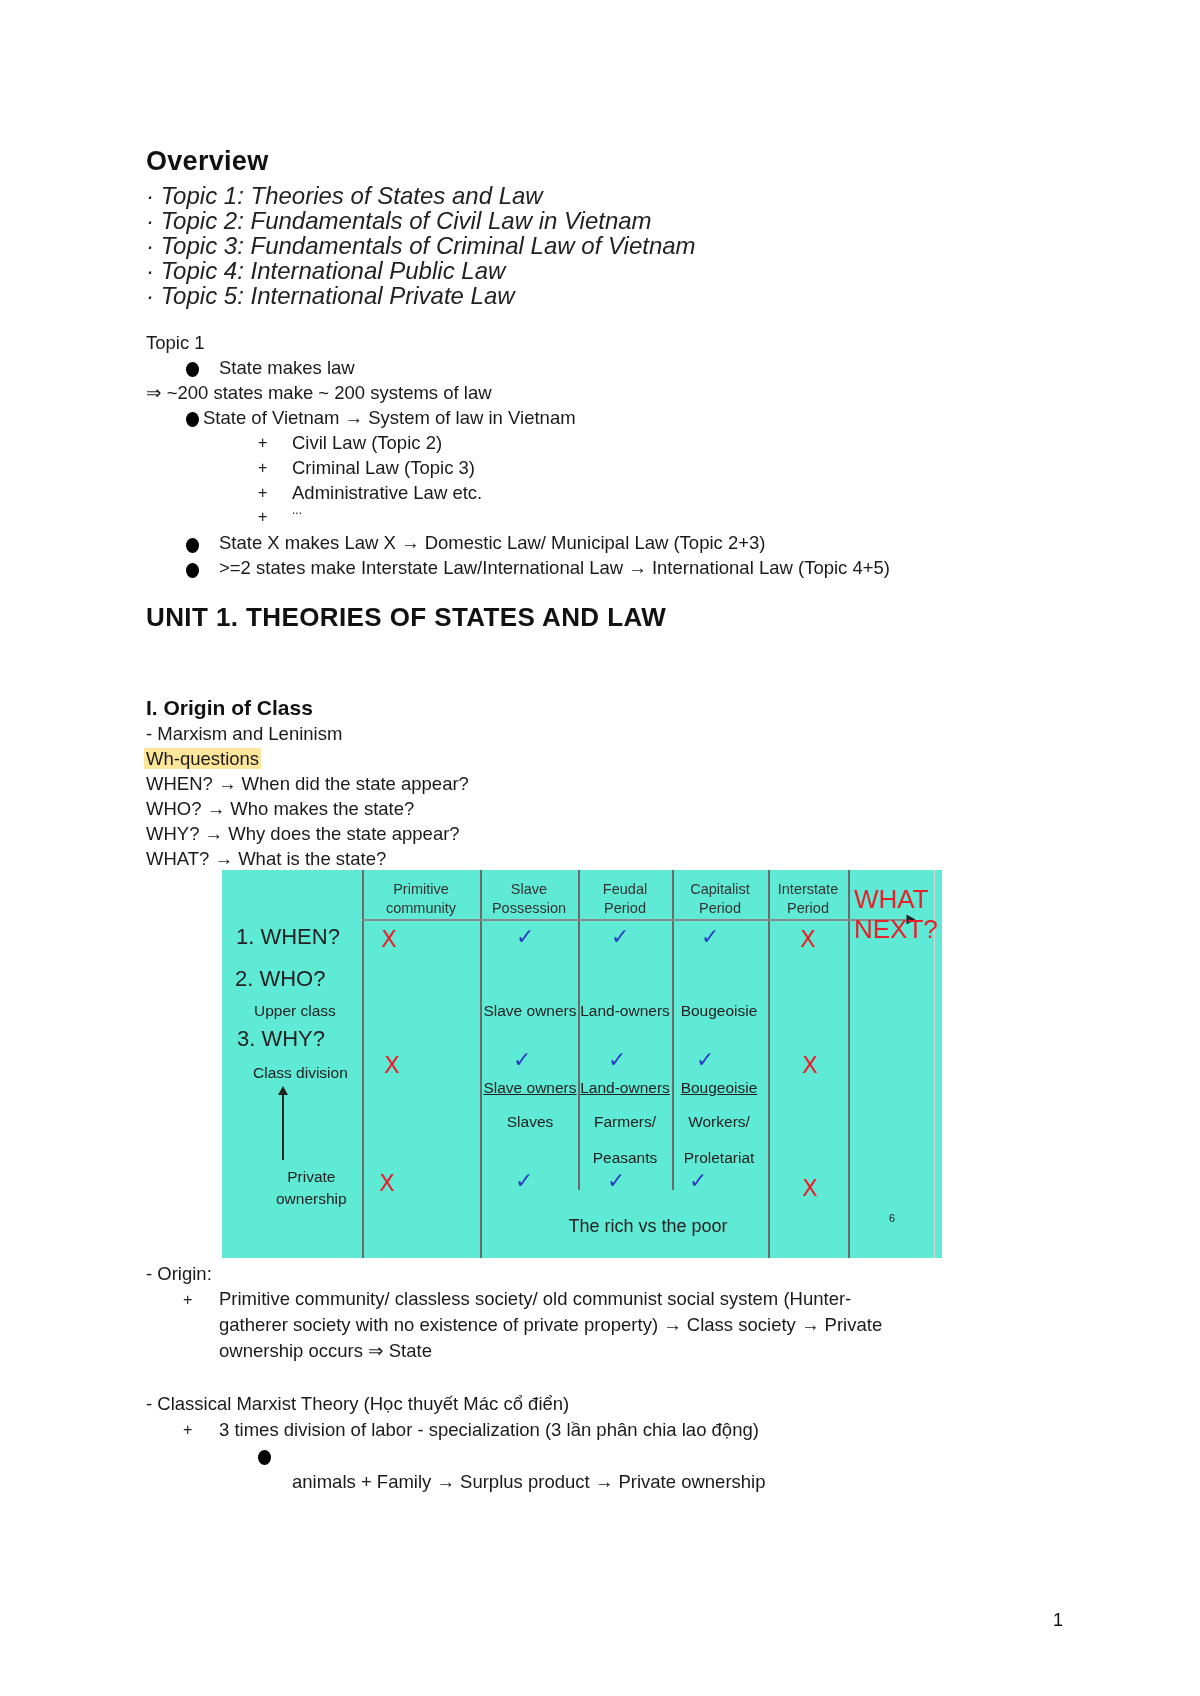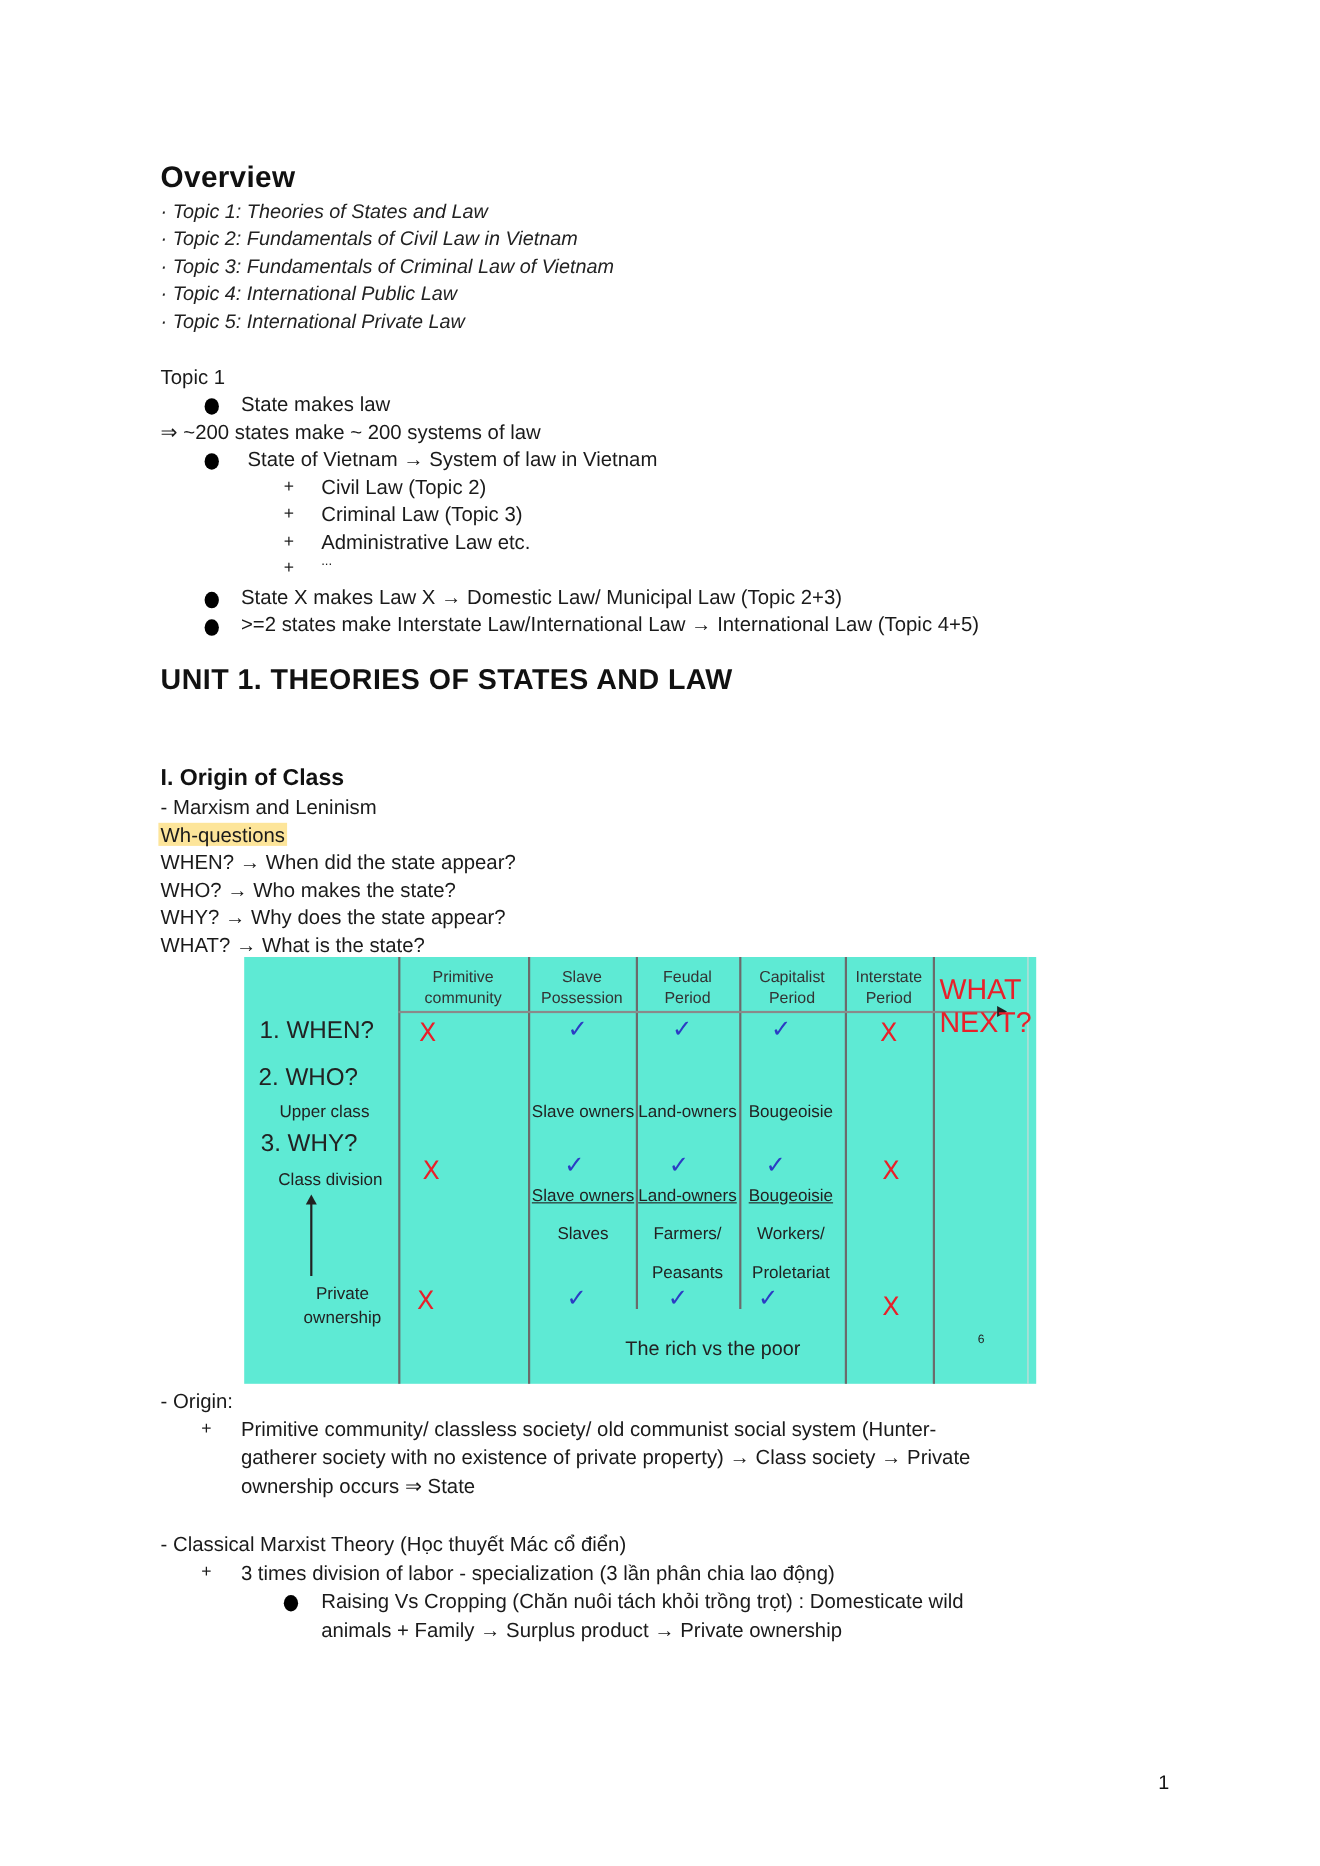--- a/index.html
+++ b/index.html
@@ -1,21 +1,21 @@
 <!DOCTYPE html>
 <html><head>
 <meta charset="utf-8">
 <style>
   html, body { margin: 0; padding: 0; background: #ffffff; }
   body { width: 1200px; height: 1696px; position: relative; overflow: hidden;
          font-family: "Liberation Sans", sans-serif; color: #111; }
   .page { position: absolute; left: 0; top: 0; width: 1200px; height: 1696px; }
   .abs { position: absolute; white-space: nowrap; }
   .h-overview { left: 146px; top: 146px; font-size: 27px; font-weight: bold; letter-spacing: 0.3px; }
-  .ov-item { left: 146px; font-size: 18px; font-style: italic; color: #222; }
+  .ov-item { left: 146px; font-size: 24px; font-style: italic; color: #222; }
   .body-line { font-size: 18.5px; color: #1a1a1a; }
   .bullet { position: absolute; width: 13px; height: 15px; border-radius: 50%; background: #000; }
   .plus { font-size: 16px; }
   .h-unit { left: 146px; top: 602px; font-size: 26px; font-weight: bold; letter-spacing: 0.4px; }
   .h-a { left: 146px; top: 665px; font-size: 24px; font-weight: bold; letter-spacing: 0.2px; }
   .h-i { left: 146px; top: 696px; font-size: 21px; font-weight: bold; }
   .highlight { background: #fde59a; padding: 0 2px; }
   .page-num { left: 1053px; top: 1610px; font-size: 18px; }
 
   
@@ -46,21 +46,21 @@
   <div class="abs ov-item" style="top:282px">· Topic 5: International Private Law</div>
 
   <div class="abs body-line" style="left:146px;top:332px">Topic 1</div>
 
   <span class="bullet" style="left:186px;top:362px"></span>
   <div class="abs body-line" style="left:219px;top:357px">State makes law</div>
 
   <div class="abs body-line" style="left:146px;top:382px">⇒ ~200 states make ~ 200 systems of law</div>
 
   <span class="bullet" style="left:186px;top:412px"></span>
-  <div class="abs body-line" style="left:225px;top:407px">State of Vietnam → System of law in Vietnam</div>
+  <div class="abs body-line" style="left:203px;top:407px">State of Vietnam → System of law in Vietnam</div>
 
   <div class="abs body-line plus" style="left:258px;top:434px">+</div>
   <div class="abs body-line" style="left:292px;top:432px">Civil Law (Topic 2)</div>
   <div class="abs body-line plus" style="left:258px;top:459px">+</div>
   <div class="abs body-line" style="left:292px;top:457px">Criminal Law (Topic 3)</div>
   <div class="abs body-line plus" style="left:258px;top:484px">+</div>
   <div class="abs body-line" style="left:292px;top:482px">Administrative Law etc.</div>
   <div class="abs body-line plus" style="left:258px;top:508px">+</div>
   <div class="abs body-line" style="left:292px;top:503px;font-size:12px">...</div>
 
@@ -165,17 +165,16 @@
   <div class="abs body-line" style="left:146px;top:1263px">- Origin:</div>
   <div class="abs body-line plus" style="left:183px;top:1291px">+</div>
   <div class="abs body-line" style="left:219px;top:1288px">Primitive community/ classless society/ old communist social system (Hunter-</div>
   <div class="abs body-line" style="left:219px;top:1314px">gatherer society with no existence of private property) → Class society → Private</div>
   <div class="abs body-line" style="left:219px;top:1340px">ownership occurs ⇒ State</div>
 
   <div class="abs body-line" style="left:146px;top:1393px">- Classical Marxist Theory (Học thuyết Mác cổ điển)</div>
   <div class="abs body-line plus" style="left:183px;top:1421px">+</div>
   <div class="abs body-line" style="left:219px;top:1419px">3 times division of labor - specialization (3 lần phân chia lao động)</div>
   <span class="bullet" style="left:258px;top:1450px"></span>
-  <div class="abs body-line" style="left:292px;top:1445px">Raising Vs Cropping (Chăn nuôi tách khỏi trồng trọt) : Domesticate wild</div>
   <div class="abs body-line" style="left:292px;top:1471px">animals + Family → Surplus product → Private ownership</div>
 
   <div class="abs page-num">1</div>
 </div>
 
 </body></html>

